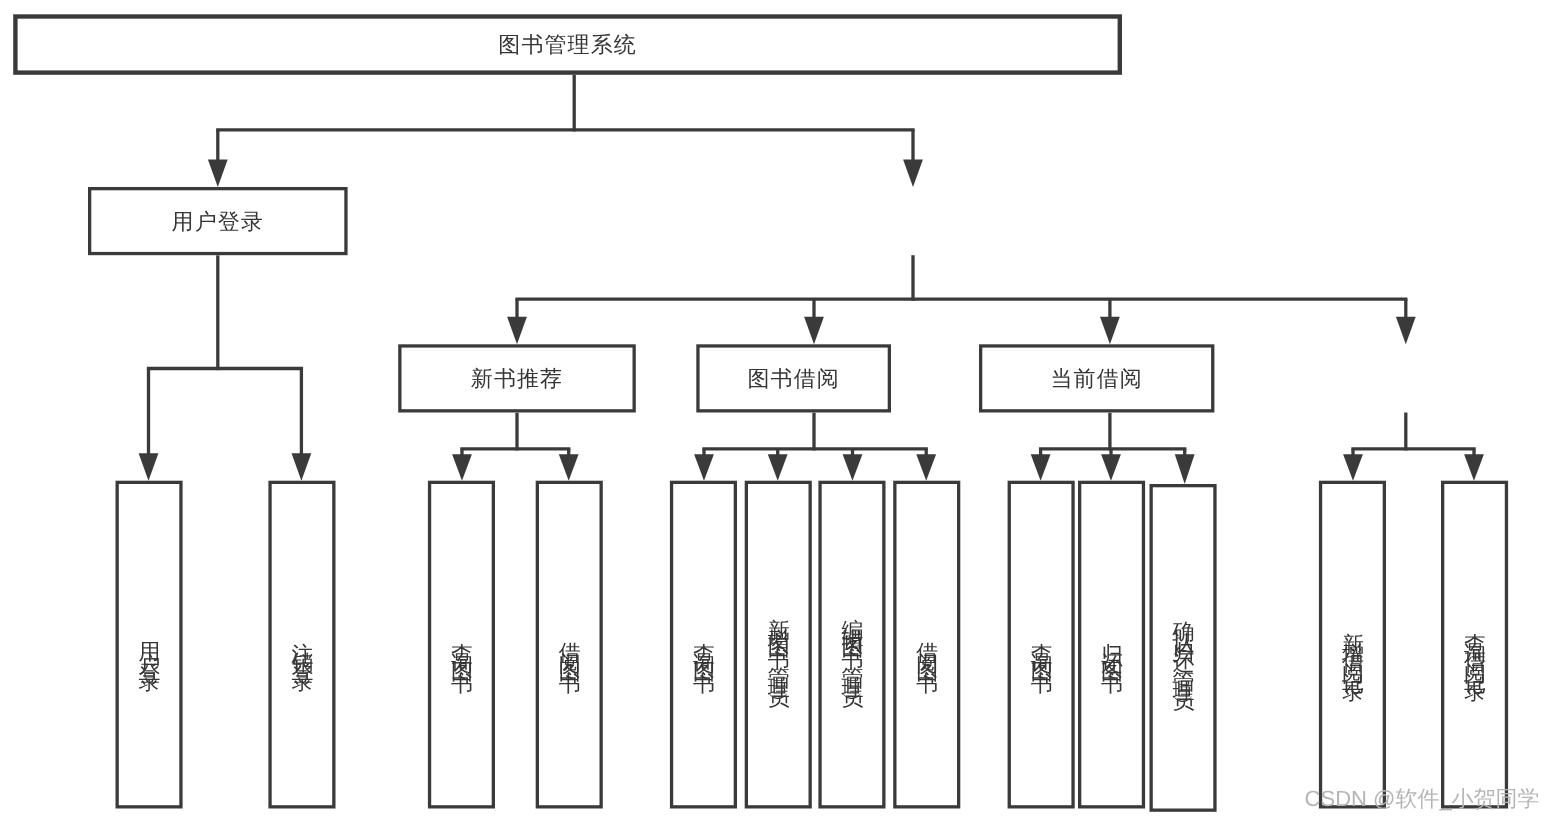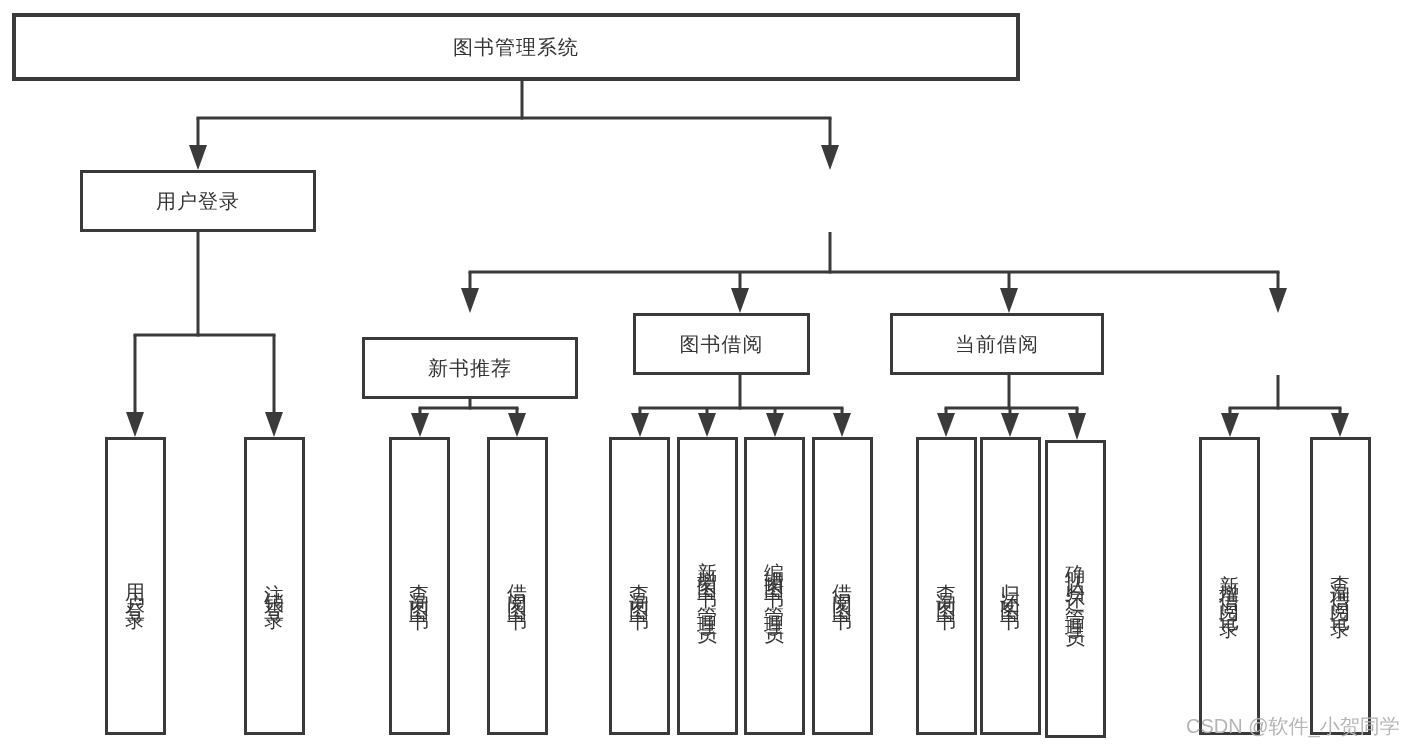--- a/index.html
+++ b/index.html
@@ -39,21 +39,21 @@
     display: flex;
     align-items: center;
     justify-content: center;
     font-size: 20px;
     color: var(--text);
     letter-spacing: 1px;
     z-index: 2;
   }
   .root-box {
     left: 12px; top: 13px;
-    width: 1008px; height: 68px;
+    width: 1008px; height: 55px;
     border-width: 4px;
   }
   .lv2 { top: 170px; width: 236px; height: 62px; }
   .lv3 { top: 313px; height: 62px; }
   .vbox {
     position: absolute;
     top: 437px;
     width: 61px;
     height: 298px;
     border: 3px solid var(--line);
@@ -164,21 +164,21 @@
   </svg>
 
   <div class="hbox root-box">
     <span>图书管理系统</span>
   </div>
 
   <div class="hbox lv2" style="left:80px;">
     <span>用户登录</span>
   </div>
 
-  <div class="hbox lv3" style="left:362px;width:216px;margin-top:24px;">
+  <div class="hbox lv3" style="left:362px;width:216px;">
     <span>新书推荐</span>
   </div>
   <div class="hbox lv3" style="left:633px;width:177px;">
     <span>图书借阅</span>
   </div>
   <div class="hbox lv3" style="left:890px;width:214px;">
     <span>当前借阅</span>
   </div>
 
   <div class="vbox" style="left:105px;">

